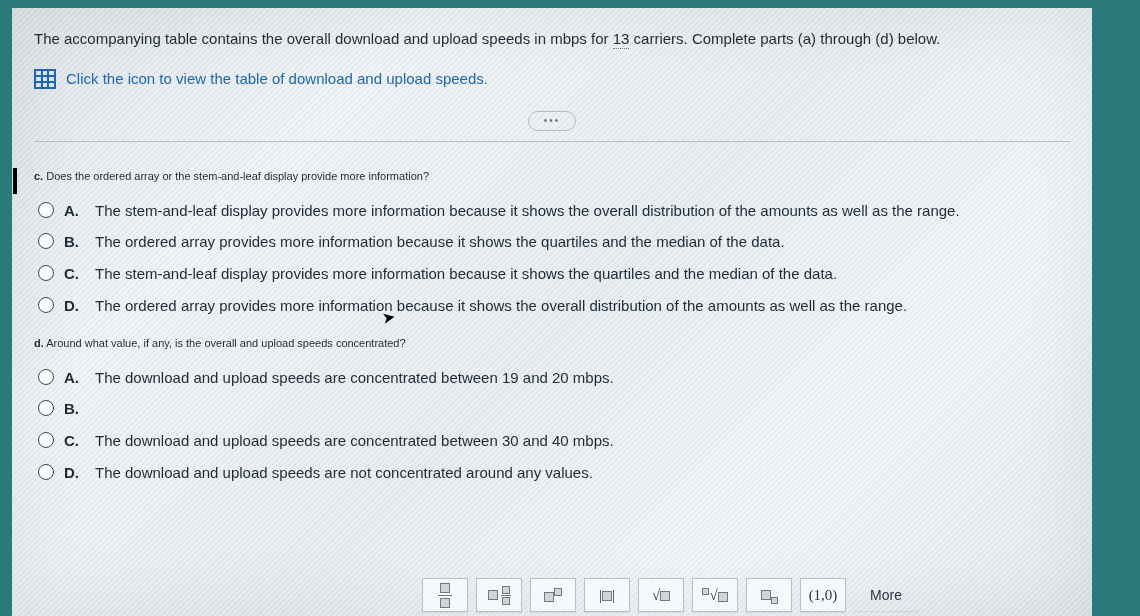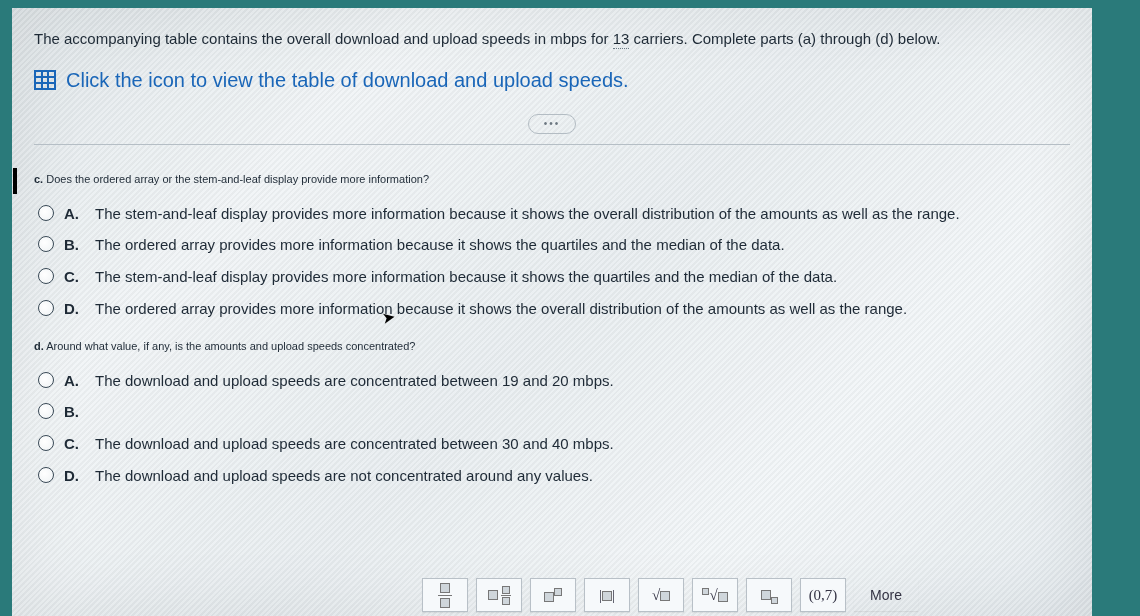--- a/index.html
+++ b/index.html
@@ -61,21 +61,21 @@
     border: 1.5px solid #1a66b8;
     display: grid;
     grid-template-columns: 1fr 1fr 1fr;
     grid-template-rows: 1fr 1fr 1fr;
   }
   .table-icon div {
     border: 0.75px solid #1a66b8;
   }
   .link-text {
     color: #1a66b8;
-    font-size: 20px;
+    font-size: 15px;
     text-align: center;
   }
   .ellipsis-pill {
     margin: 0 auto 10px auto;
     width: 46px;
     height: 18px;
     border: 1px solid #b3bcc3;
     border-radius: 11px;
     display: flex;
     align-items: center;
@@ -230,21 +230,21 @@
       </div>
       <div class="opt">
         <span class="radio"></span>
         <span class="opt-letter">D.</span>
         <span>The ordered array provides more information because it shows the overall distribution of the amounts as well as the range.</span>
       </div>
     </div>
 
     <p class="qtext">
       <b>d.</b>
-      <span>Around what value, if any, is the amounts and upload speeds concentrated?</span>
+      <span>Around what value, if any, is the overall and upload speeds concentrated?</span>
     </p>
     <div class="options">
       <div class="opt">
         <span class="radio"></span>
         <span class="opt-letter">A.</span>
         <span>The download and upload speeds are concentrated between 19 and 20 mbps.</span>
       </div>
       <div class="opt">
         <span class="radio"></span>
         <span class="opt-letter">B.</span>
@@ -294,20 +294,20 @@
     <div class="mbtn">
       <span>√<span class="box"></span></span>
     </div>
     <div class="mbtn">
       <span><sup><span class="box" style="width:5px;height:5px;"></span></sup>√<span class="box"></span></span>
     </div>
     <div class="mbtn">
       <span><span class="box"></span><sub><span class="box" style="width:5px;height:5px;"></span></sub></span>
     </div>
     <div class="mbtn">
-      <span>(0,7)</span>
+      <span>(1,0)</span>
     </div>
     <div class="mbtn more">
       <span>More</span>
     </div>
   </div>
 
 </div>
 
 </body></html>

